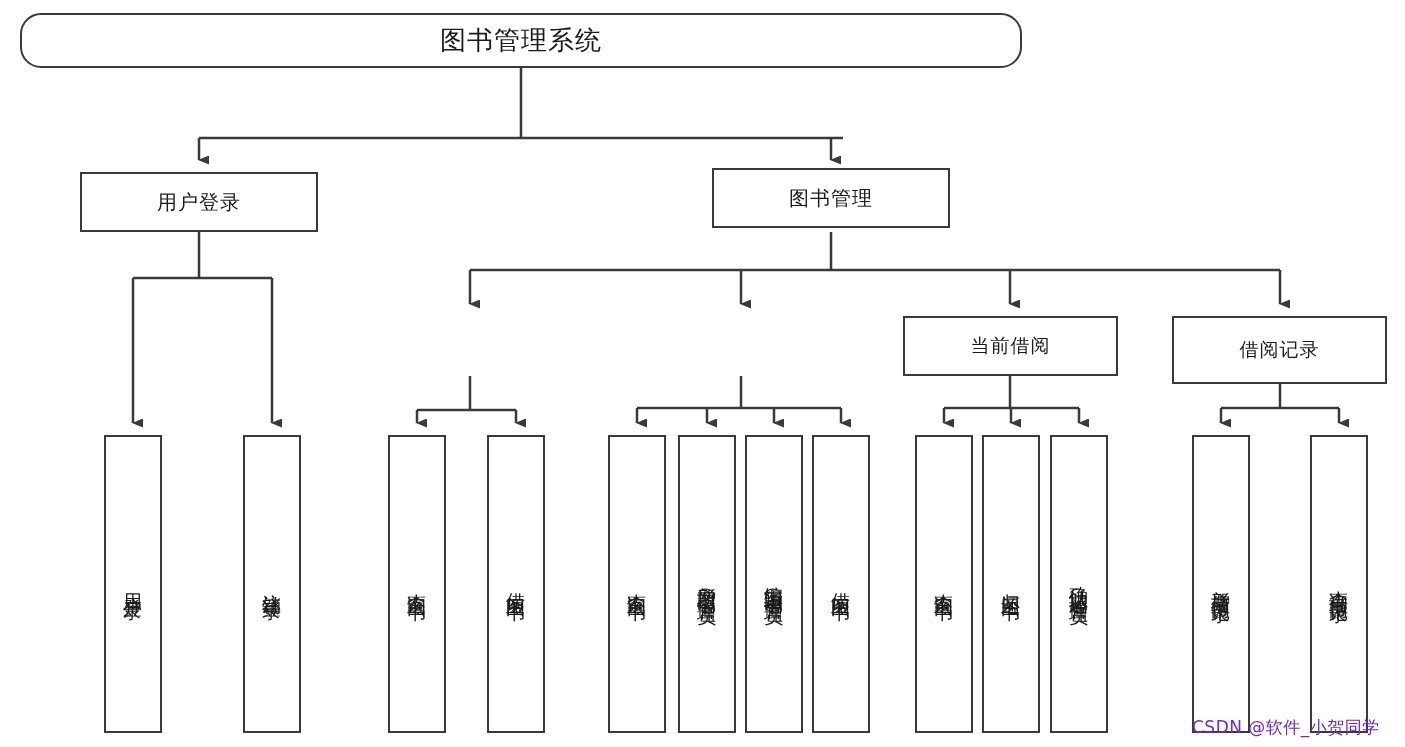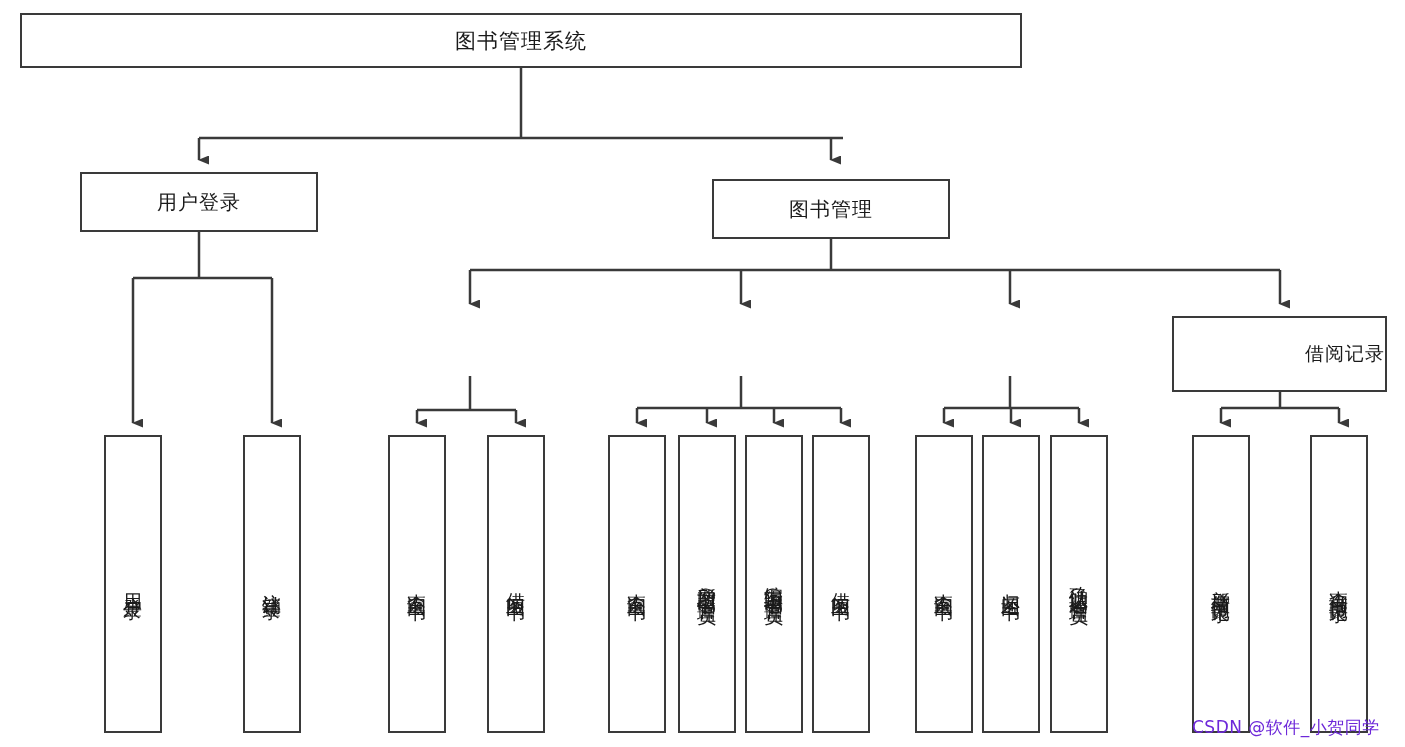--- a/index.html
+++ b/index.html
@@ -30,21 +30,22 @@
     position: absolute;
     box-sizing: border-box;
     background: #ffffff;
     border: 2px solid #3a3a3a;
     display: flex;
     align-items: center;
     justify-content: center;
     color: #1a1a1a;
   }
   .node.root {
-    font-size: 21px;
+    font-size: 26px;
+    border-radius: 21px;
   }
   .node.lvl1 {
     font-size: 20px;
   }
   .node.lvl2 {
     font-size: 19px;
   }
   .node.leaf {
     font-size: 19px;
     align-items: center;
@@ -127,25 +128,28 @@
     </g>
   </svg>
 
   <div class="node root" style="left:20px; top:13px; width:1002px; height:55px;">
     <span class="htext">图书管理系统</span>
   </div>
 
   <div class="node lvl1" style="left:80px; top:172px; width:238px; height:60px;">
     <span class="htext">用户登录</span>
   </div>
-  <div class="node lvl1" style="left:712px; top:179px; width:238px; height:60px;">
+  <div class="node lvl1" style="left:712px; top:168px; width:238px; height:60px;">
     <span class="htext">图书管理</span>
   </div>
 
-  <div class="node lvl2" style="left:1172px; top:316px; width:215px; height:76px;justify-content:flex-end;">
+  <div class="node lvl2" style="left:903px; top:316px; width:215px; height:60px;">
+    <span class="htext">当前借阅</span>
+  </div>
+  <div class="node lvl2" style="left:1172px; top:316px; width:215px; height:68px;">
     <span class="htext">借阅记录</span>
   </div>
 
   <div class="node leaf" style="left:104px; top:435px; width:58px; height:298px;">
     <span class="vtext">用户登录</span>
   </div>
   <div class="node leaf" style="left:243px; top:435px; width:58px; height:298px;">
     <span class="vtext">注销登录</span>
   </div>
   <div class="node leaf" style="left:388px; top:435px; width:58px; height:298px;">

